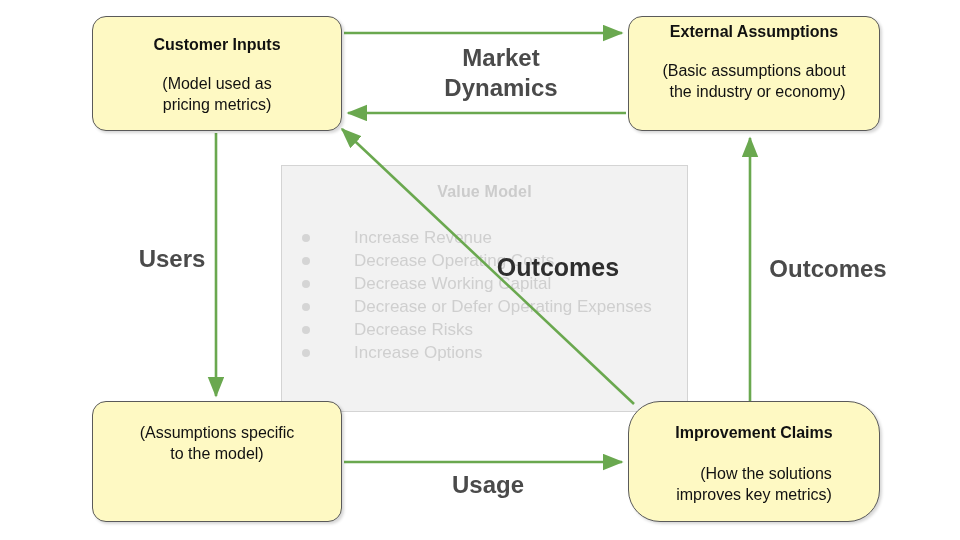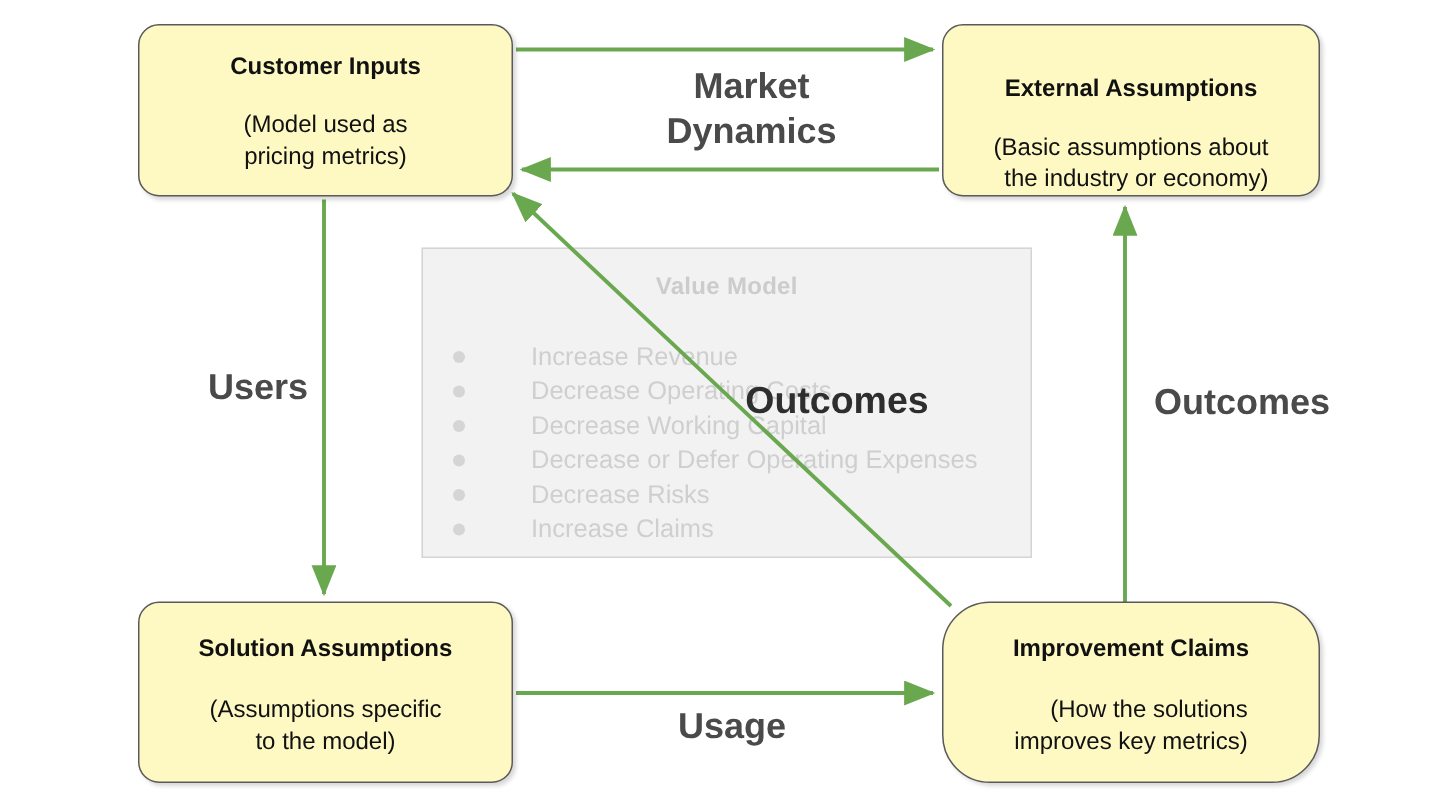--- a/index.html
+++ b/index.html
@@ -22,21 +22,21 @@
     left: 0; top: 0;
     width: 960px; height: 540px;
   }
 
   
   .value-panel {
     position: absolute;
     left: 281px;
     top: 165px;
     width: 407px;
-    height: 207px;
+    height: 247px;
     background: #f2f2f2;
     border: 1px solid #d4d4d4;
     box-sizing: border-box;
   }
   .value-panel-title {
     position: absolute;
     left: 0; right: 0;
     top: 17px;
     text-align: center;
     font-size: 16px;
@@ -99,21 +99,21 @@
     white-space: pre-line;
   }
 
   #node-customer-inputs  { left: 92px;  top: 16px;  width: 250px; height: 115px; }
   #node-external-assump  { left: 628px; top: 16px;  width: 252px; height: 115px; }
   #node-solution-assump  { left: 92px;  top: 401px; width: 250px; height: 121px; }
   #node-improvement      { left: 628px; top: 401px; width: 252px; height: 121px; border-radius: 32px; }
 
   #node-customer-inputs .node-title { margin-top: 18px; }
   #node-customer-inputs .node-sub   { margin-top: 18px; }
-  #node-external-assump .node-title { margin-top: 33px; }
+  #node-external-assump .node-title { margin-top: 5px; }
   #node-external-assump .node-sub   { margin-top: 18px; text-align: right; }
   #node-solution-assump .node-title { margin-top: 21px; }
   #node-solution-assump .node-sub   { margin-top: 20px; }
   #node-improvement .node-title     { margin-top: 21px; }
   #node-improvement .node-sub       { margin-top: 20px; text-align: right; }
 
   
   .edge-label {
     position: absolute;
     font-size: 24px;
@@ -155,21 +155,21 @@
       <li>
         <span class="bullet"></span>
         <span>Decrease or Defer Operating Expenses</span>
       </li>
       <li>
         <span class="bullet"></span>
         <span>Decrease Risks</span>
       </li>
       <li>
         <span class="bullet"></span>
-        <span>Increase Claims</span>
+        <span>Increase Options</span>
       </li>
     </ul>
   </div>
 
   <svg id="arrow-layer" viewBox="0 0 960 540" width="960" height="540" xmlns="http://www.w3.org/2000/svg">
     <defs>
       <marker id="ah" markerWidth="9" markerHeight="9" refX="7.4" refY="3.2" orient="auto" markerUnits="strokeWidth">
         <path d="M0,0 L8,3.2 L0,6.4 z" fill="#6aa84f"></path>
       </marker>
     </defs>
@@ -193,21 +193,20 @@
 pricing metrics)</div>
   </div>
 
   <div class="node" id="node-external-assump">
     <div class="node-title">External Assumptions</div>
     <div class="node-sub">(Basic assumptions about
 the industry or economy)</div>
   </div>
 
   <div class="node" id="node-solution-assump">
-    <div class="node-title">Solution Assumptions</div>
     <div class="node-sub">(Assumptions specific
 to the model)</div>
   </div>
 
   <div class="node" id="node-improvement">
     <div class="node-title">Improvement Claims</div>
     <div class="node-sub">(How the solutions
 improves key metrics)</div>
   </div>
 

